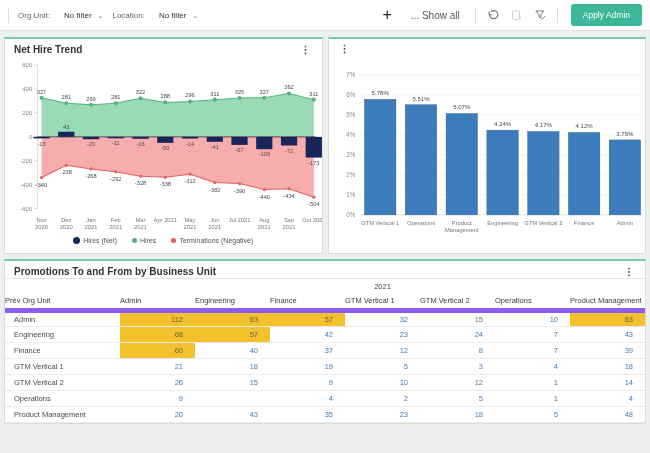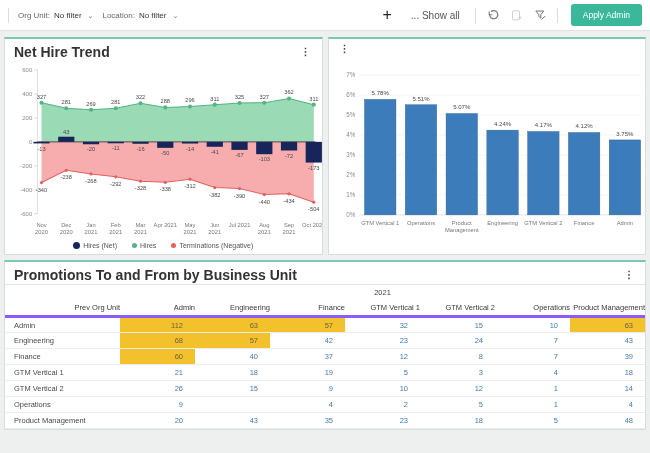--- a/index.html
+++ b/index.html
@@ -6,46 +6,46 @@
   html,body{width:650px;height:453px;overflow:hidden}
   body{background:#eef0f0;font-family:"Liberation Sans",sans-serif;color:#3c3c3c}
 
   
   .toolbar{height:31px;background:#fff;display:flex;align-items:center;padding:0 8px;gap:9px;border-bottom:1px solid #e3e3e3}
   .sb-dd{display:flex;align-items:center;justify-content:space-between;width:122px;border:1px solid #98a3a1;border-radius:4px;padding:4px 7px;font-size:8px;color:#444;background:#fff;cursor:pointer}
   .chev{color:#677;font-size:7px;line-height:5px;margin-left:4px}
   .vdiv{width:1px;height:15px;background:#ddd}
   .fgroup{display:flex;align-items:center;gap:2px;font-size:8px;cursor:pointer}
   .fgroup .lbl{color:#666}
-  .fgroup .val{color:#333;margin-left:2px}
+  .fgroup .val{color:#333;margin-left:12px}
   .plus{font-size:16px;font-weight:300;color:#222;margin-left:auto;cursor:pointer;line-height:1;padding:0 4px}
   .showall{font-size:10px;color:#555;cursor:pointer;margin:0 6px}
   .icon-btn{width:15px;height:15px;cursor:pointer;display:flex;align-items:center;justify-content:center}
   .apply-btn{background:#3bb79b;color:#fff;border:none;border-radius:3px;font-size:8.5px;padding:6px 12px;font-family:inherit;cursor:pointer;margin-left:4px}
 
   
   .cards{padding:6px 4px 0 4px;display:flex;gap:5px}
   .card{background:#fff;border:1px solid #d9dcdc;border-top:2px solid #79c8b4;flex:1;min-width:0}
   .card-head{display:flex;justify-content:space-between;align-items:center;padding:5px 9px 1px 9px}
-  .card-title{font-size:14px;font-weight:bold;color:#333}
+  .card-title{font-size:10px;font-weight:bold;color:#333}
   .kebab{color:#444;font-size:10px;font-weight:bold;cursor:pointer;line-height:1;padding:0 2px}
   .chart-svg{display:block;width:100%;height:180px}
   .legend{display:flex;justify-content:center;gap:15px;font-size:7px;color:#555;padding:1px 0 5px}
   .legend .item{display:flex;align-items:center}
   .dot{display:inline-block;border-radius:50%;margin-right:3px}
   .dot.navy{width:7px;height:7px}
   .dot.green{width:5px;height:5px}
   .dot.red{width:5px;height:5px}
 
   
   .promo-card{margin:5px 4px 0 4px}
   table{width:100%;border-collapse:collapse;font-size:7.5px;table-layout:fixed}
   thead th{font-weight:normal;color:#3a3a3a}
   .year-row th{height:15px;border-top:1px solid #e4e4e4;text-align:center;color:#444}
-  .col-row th{height:17px;border-bottom:3px solid #8b5cf6;text-align:right}
+  .col-row th{height:17px;border-bottom:5px solid #8b5cf6;text-align:left}
   tbody tr{border-bottom:1px solid #ececec}
   tbody td{height:16px}
   td.rowlabel{text-align:left;padding-left:9px;color:#4a4a4a}
   td.num{text-align:right;padding-right:12px;color:#4279ae}
   td.num.hl{background:#f3c12b;color:#6b6046}
 </style>
 </head>
 <body>
 
 <div class="toolbar">

